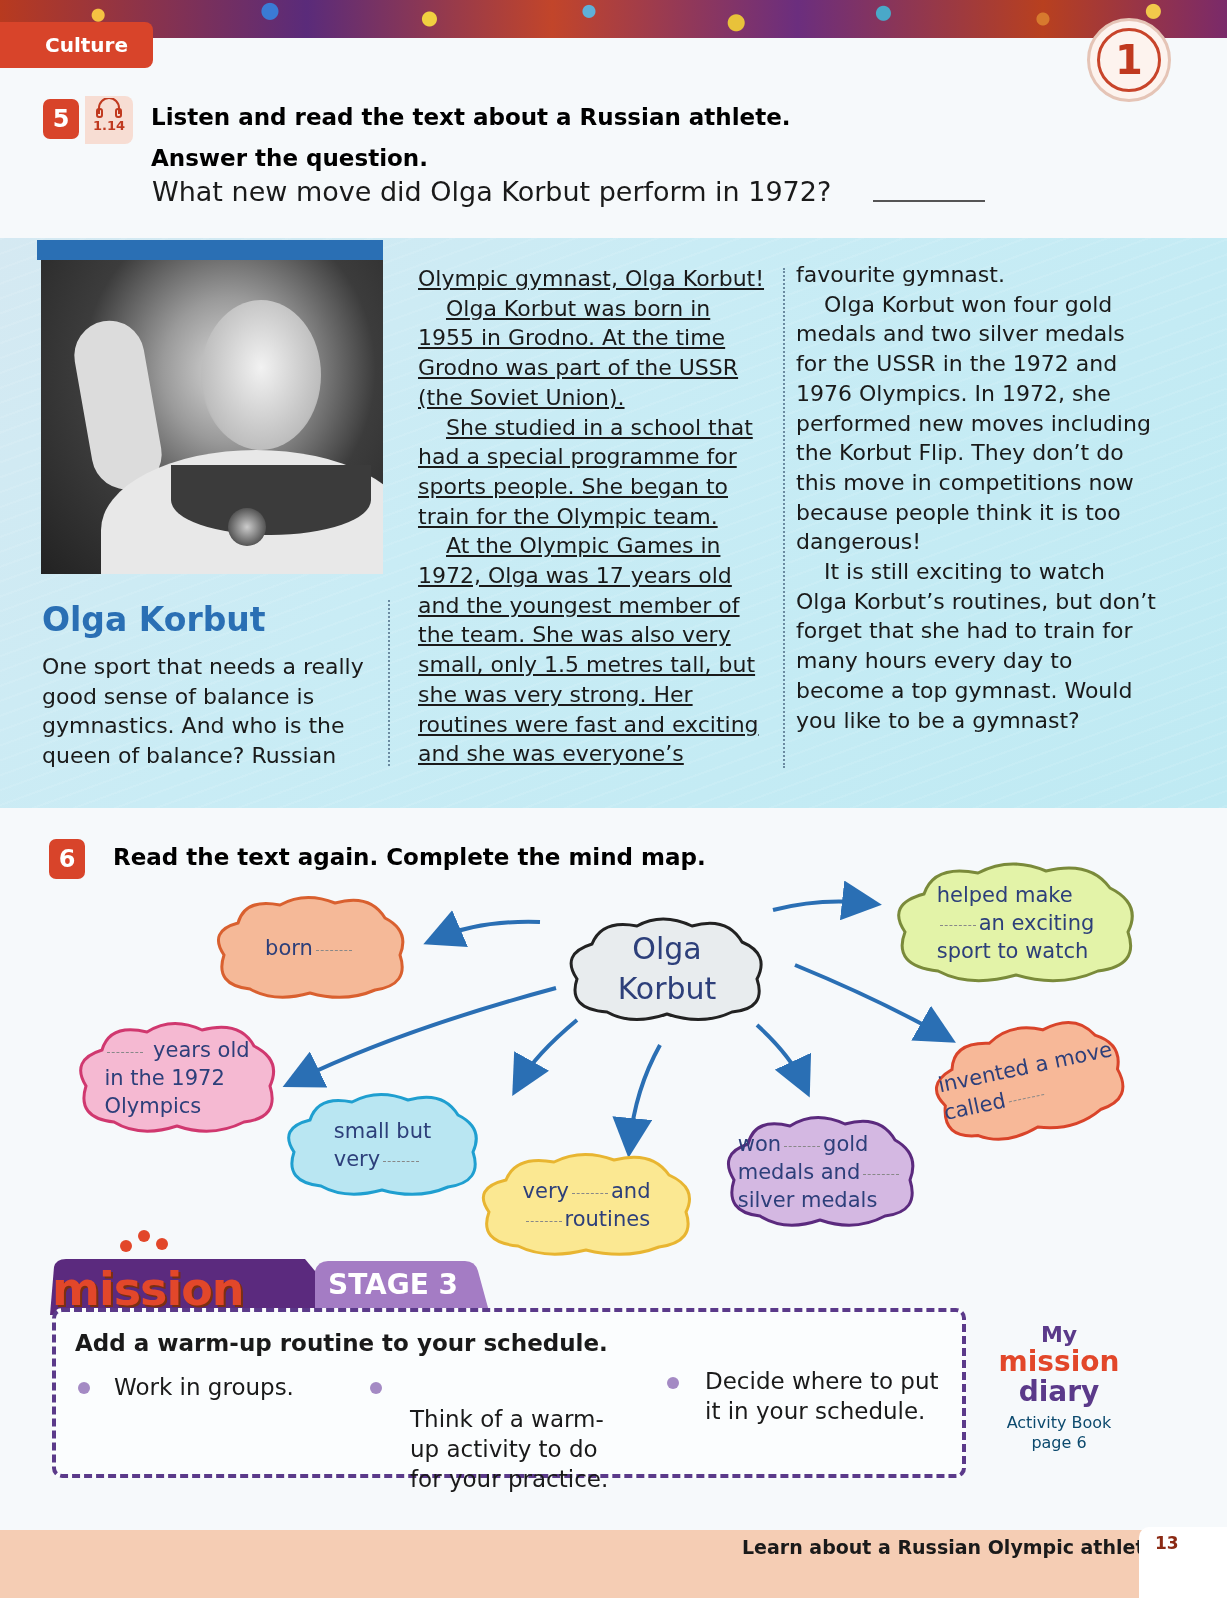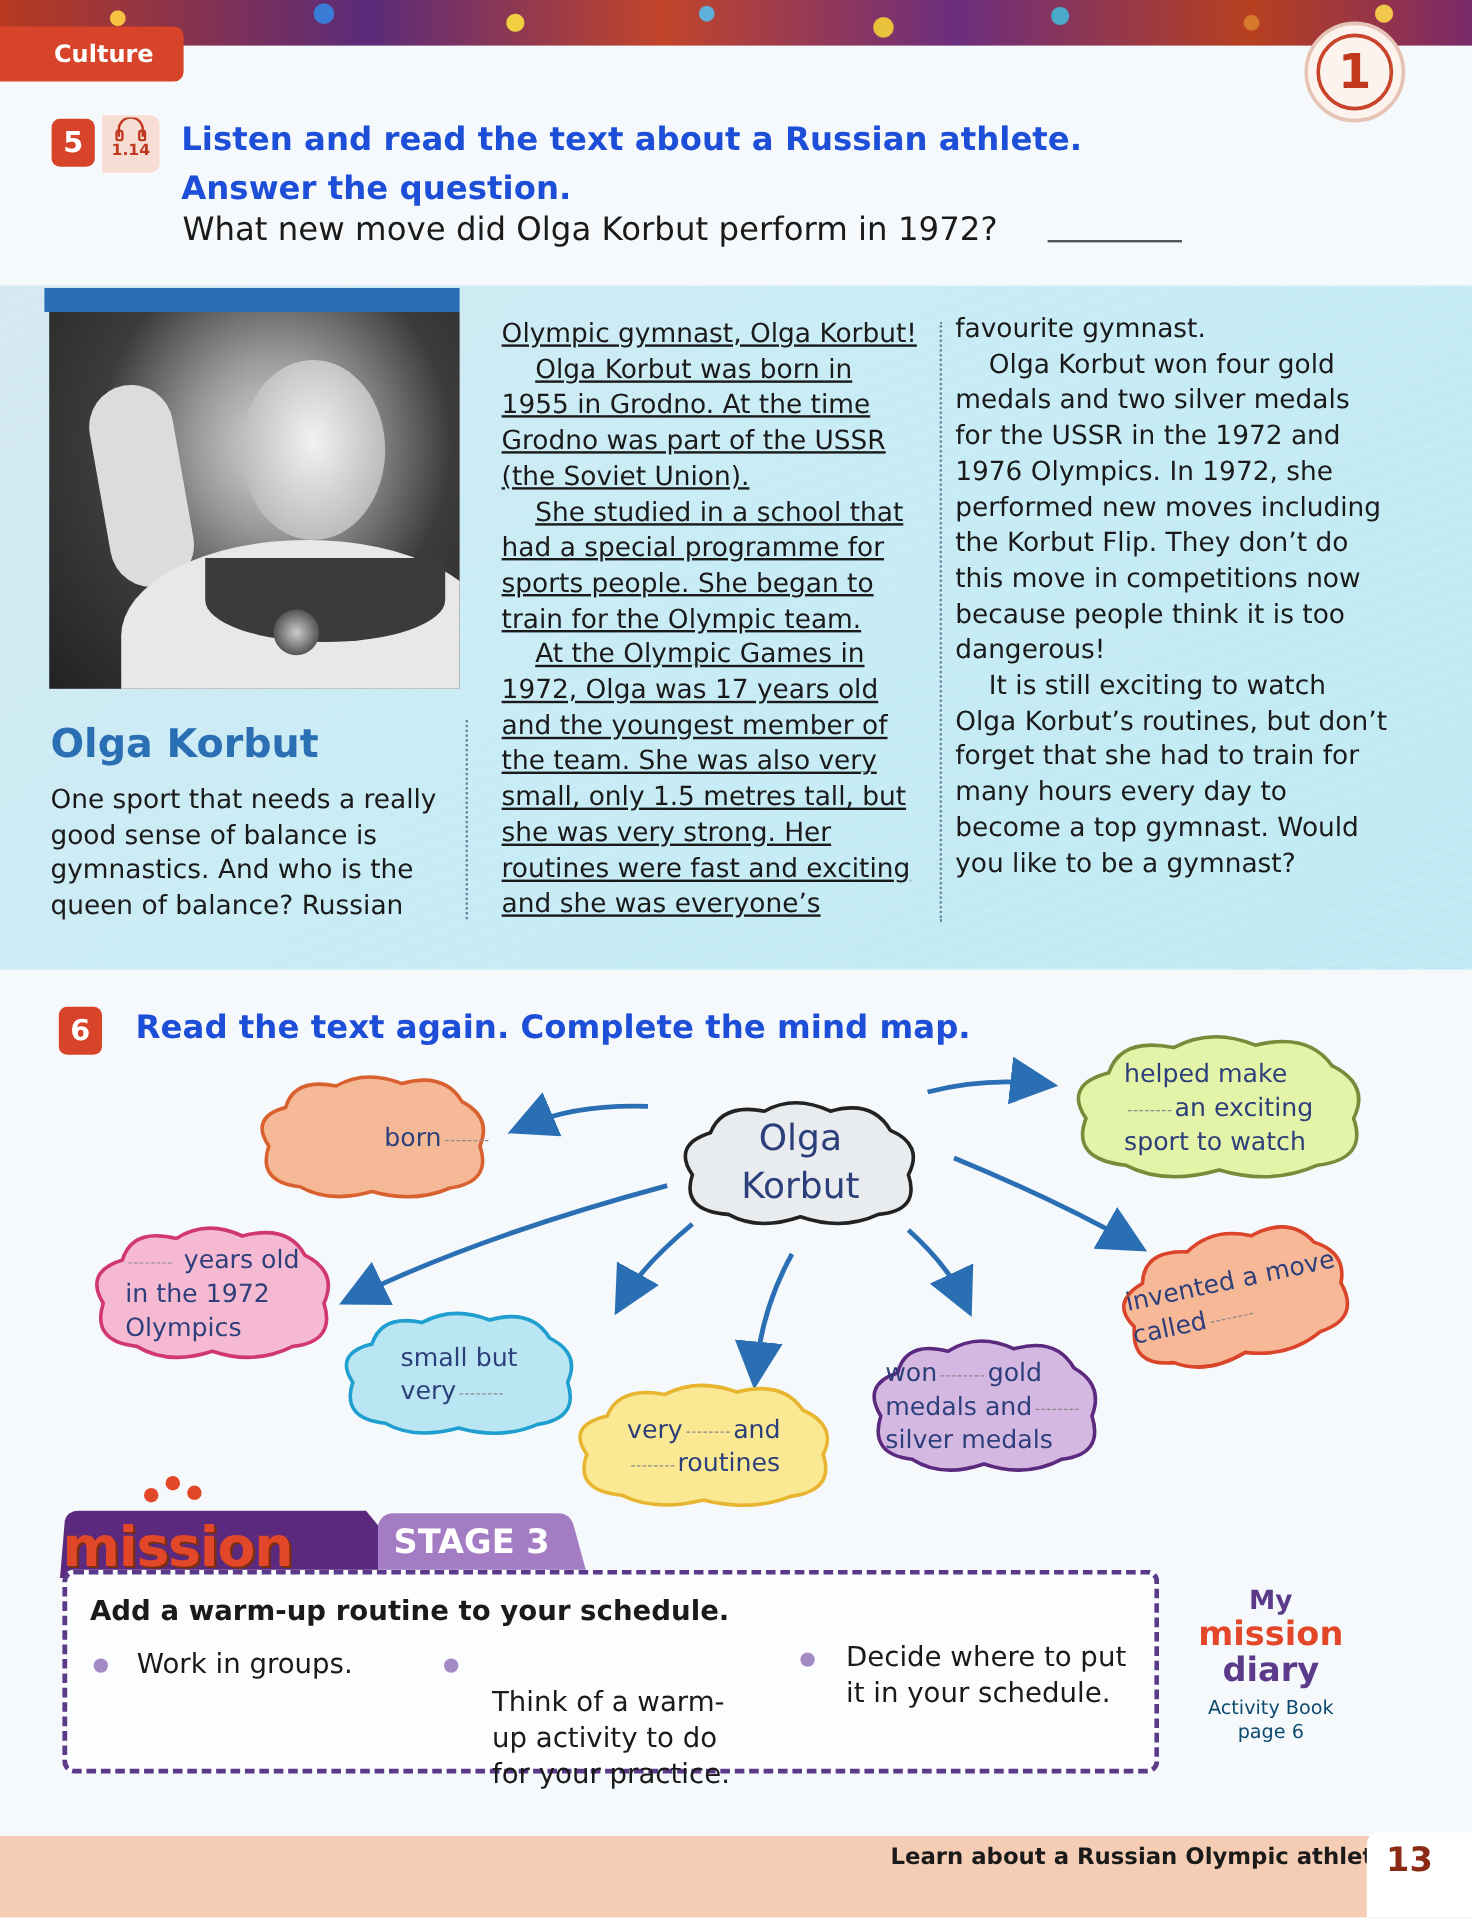--- a/index.html
+++ b/index.html
@@ -45,22 +45,22 @@
     background: #d8442a; color: #fff; font-weight: bold; font-size: 24px;
     display: flex; align-items: center; justify-content: center;
   }
   .audio-icon {
     position: absolute; left: 85px; top: 96px; width: 48px; height: 48px;
     background: #f7ddd3; border-radius: 0 8px 8px 0;
     color: #c0391f; font-size: 13px; font-weight: bold; text-align: center;
   }
   .audio-icon svg { display: block; margin: 2px auto 0; }
   .heading {
-    position: absolute; font-weight: bold; font-size: 27px; line-height: 40px;
-    color: #1d4ed8;
+    position: absolute; font-weight: bold; font-size: 23px; line-height: 40px;
+    color: #000000;
   }
   .question {
     position: absolute; left: 152px; top: 176px; font-size: 27px; color: #1a1a1a;
   }
   .answer-line {
     position: absolute; left: 873px; top: 200px; width: 112px;
     border-bottom: 2px solid #555;
   }
   .reading-panel {
     position: absolute; left: 0; top: 238px; width: 1227px; height: 570px;
@@ -159,21 +159,21 @@
   }
   .footer-text {
     position: absolute; left: 742px; top: 1536px; font-size: 19px; font-weight: bold;
     color: #1a1a1a;
   }
   .page-num-box {
     position: absolute; left: 1139px; top: 1527px; width: 88px; height: 71px;
     background: #fff; border-radius: 10px 0 0 0;
   }
   .page-num {
-    position: absolute; left: 1155px; top: 1533px; font-size: 28px; font-weight: bold; color: #8b2a14;
+    position: absolute; left: 1155px; top: 1533px; font-size: 17px; font-weight: bold; color: #8b2a14;
   }
 </style>
 </head>
 <body>
 
 <div class="banner"></div>
 <div class="culture-tab">Culture</div>
 <div class="unit-badge">
   <div class="inner">1</div>
 </div>
@@ -243,21 +243,21 @@
 <div class="cloud" style="left:562px;top:914px;width:210px;height:110px;font-size:30px;line-height:40px;">
   <svg width="210" height="110" viewBox="0 0 210 110">
       <path d="M30 30 Q40 5 75 12 Q100 -2 130 12 Q165 2 180 28 Q208 40 195 65 Q205 95 170 98 Q140 112 105 100 Q70 112 45 98 Q5 95 15 65 Q-2 40 30 30 Z" fill="#e8ecee" stroke="#222" stroke-width="3"></path>
     </svg>
   <div class="txt" style="text-align:center;">
     <div>Olga</div>
     <div>Korbut</div>
   </div>
 </div>
 
-<div class="cloud" style="left:210px;top:893px;width:200px;height:110px;justify-content:flex-end;">
+<div class="cloud" style="left:210px;top:893px;width:200px;height:110px;">
   <svg width="200" height="110" viewBox="0 0 200 110">
       <path d="M28 30 Q35 5 70 12 Q95 -2 125 10 Q160 0 175 25 Q200 38 190 62 Q200 92 165 97 Q135 110 100 100 Q65 110 40 96 Q4 92 14 62 Q-2 38 28 30 Z" fill="#f5b998" stroke="#d9602f" stroke-width="3"></path>
     </svg>
   <div class="txt">
     <span>born</span><span class="blank"></span>
   </div>
 </div>
 
 <div class="cloud" style="left:72px;top:1018px;width:210px;height:120px;">
   <svg width="210" height="120" viewBox="0 0 210 120">

